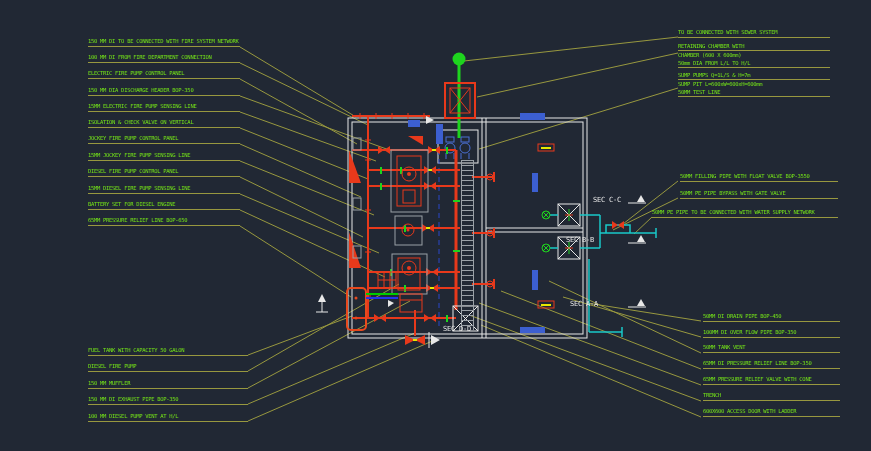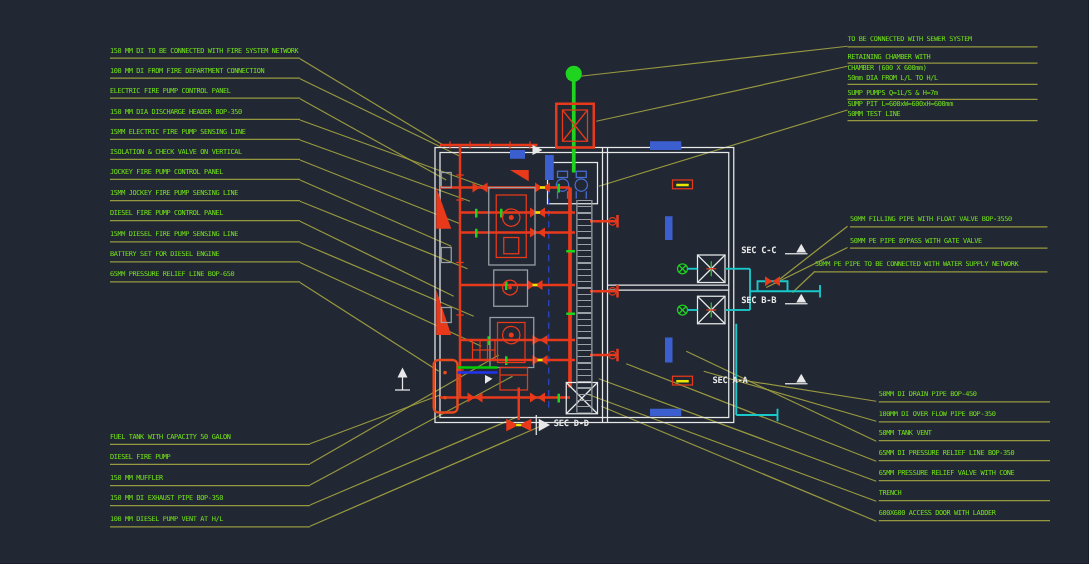--- a/index.html
+++ b/index.html
@@ -8,21 +8,21 @@
   }
   html,body{margin:0;padding:0;background:#14181f;}
   #canvas{position:relative;width:871px;height:451px;background:var(--bg);overflow:hidden;
           font-family:"DejaVu Sans Mono",monospace;}
   svg{position:absolute;left:0;top:0;}
   .lbl{position:absolute;color:var(--green);font-size:5.5px;line-height:7px;letter-spacing:-0.3px;
        border-bottom:1px solid var(--olive);padding-bottom:1px;white-space:nowrap;overflow:hidden;}
   .lgrp{position:absolute;color:var(--green);font-size:5.5px;letter-spacing:-0.3px;white-space:nowrap;}
   .lgrp .ln{line-height:8px;overflow:hidden;}
   .lgrp .u{border-bottom:1px solid var(--olive);}
-  .sec{position:absolute;color:var(--white);font-size:7px;line-height:9px;font-weight:bold;
+  .sec{position:absolute;color:var(--white);font-size:7px;line-height:9px;font-weight:normal;
        letter-spacing:-0.2px;white-space:nowrap;}
   .trench{position:absolute;left:461px;top:160px;width:11px;height:170px;
           border-left:1px solid var(--gray);border-right:1px solid var(--gray);
           background:repeating-linear-gradient(to bottom,var(--gray) 0 1px,transparent 1px 5px);}
 </style>
 </head>
 <body>
 
 <div id="canvas">
 
@@ -315,17 +315,17 @@
 
 <div class="lbl" style="left:703px;top:313px;width:137px">50MM DI DRAIN PIPE BOP-450</div>
 <div class="lbl" style="left:703px;top:329px;width:137px">100MM DI OVER FLOW PIPE BOP-350</div>
 <div class="lbl" style="left:703px;top:344px;width:137px">50MM TANK VENT</div>
 <div class="lbl" style="left:703px;top:360px;width:137px">65MM DI PRESSURE RELIEF LINE BOP-350</div>
 <div class="lbl" style="left:703px;top:376px;width:137px">65MM PRESSURE RELIEF VALVE WITH CONE</div>
 <div class="lbl" style="left:703px;top:392px;width:137px">TRENCH</div>
 <div class="lbl" style="left:703px;top:408px;width:137px">600X600 ACCESS DOOR WITH LADDER</div>
 
 <div class="sec" style="left:593px;top:196px">SEC C-C</div>
-<div class="sec" style="left:593px;top:236px">SEC B-B</div>
+<div class="sec" style="left:566px;top:236px">SEC B-B</div>
 <div class="sec" style="left:570px;top:300px">SEC A-A</div>
-<div class="sec" style="left:443px;top:335px">SEC D-D</div>
+<div class="sec" style="left:443px;top:325px">SEC D-D</div>
 
 </div>
 
 </body></html>

